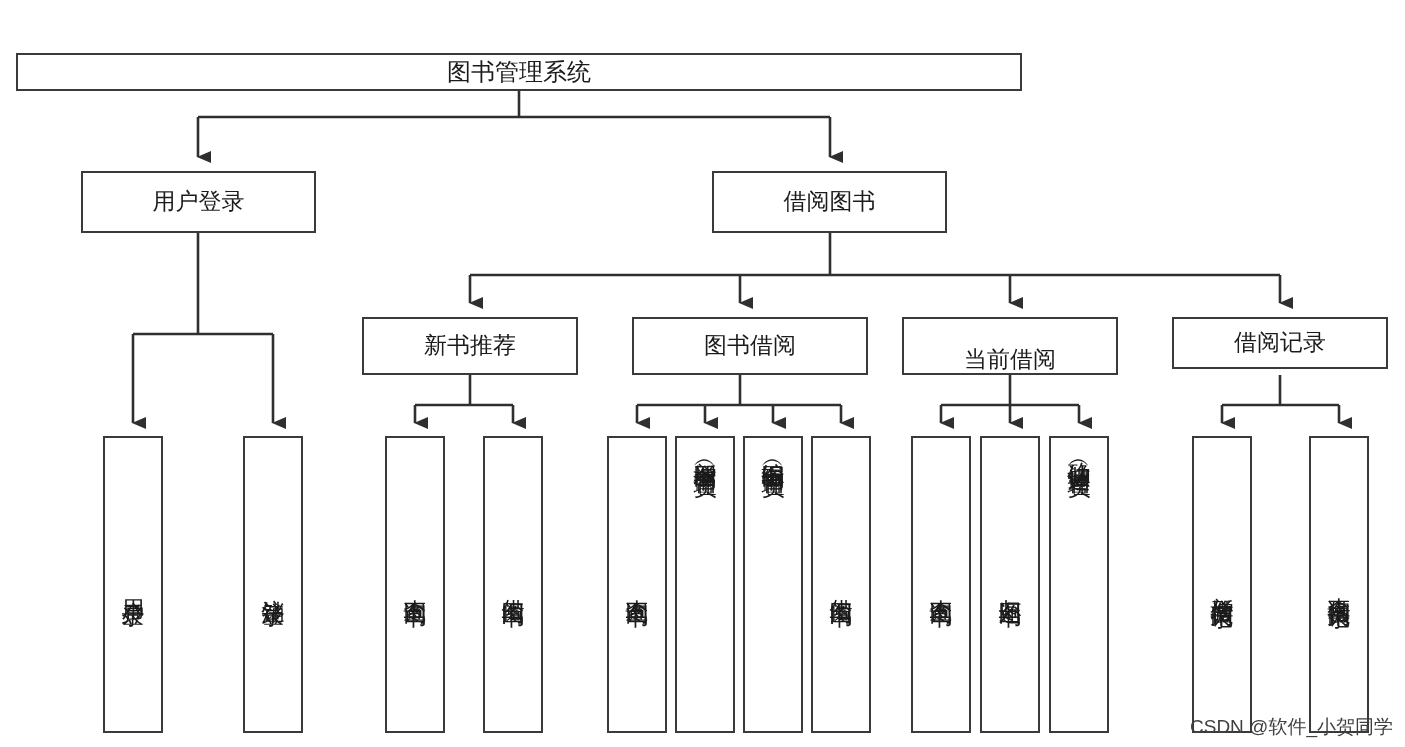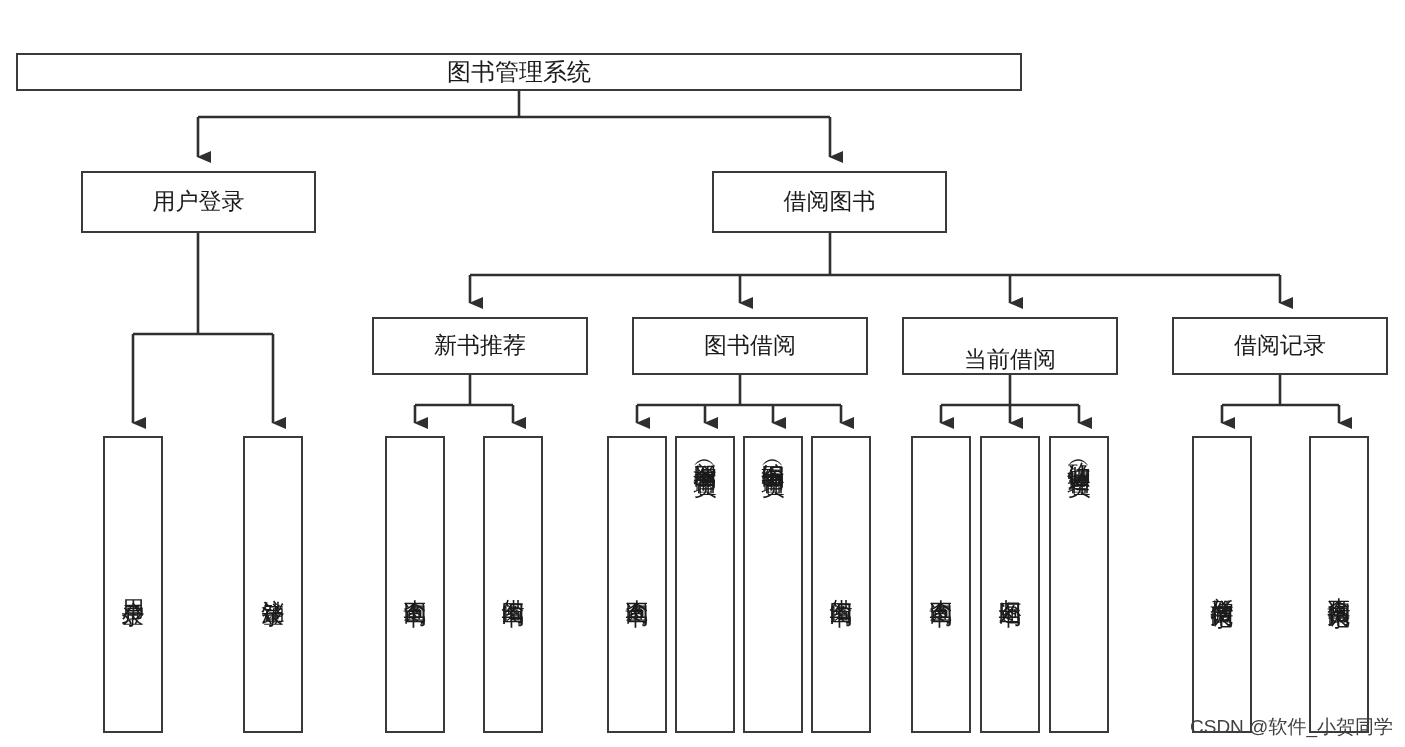--- a/index.html
+++ b/index.html
@@ -139,33 +139,33 @@
   </div>
 
   <div class="node horiz" style="left:81px; top:171px; width:235px; height:62px;">
     <span class="node-label">用户登录</span>
   </div>
 
   <div class="node horiz" style="left:712px; top:171px; width:235px; height:62px;">
     <span class="node-label">借阅图书</span>
   </div>
 
-  <div class="node horiz" style="left:362px; top:317px; width:216px; height:58px;margin-left:10px;">
+  <div class="node horiz" style="left:362px; top:317px; width:216px; height:58px;">
     <span class="node-label">新书推荐</span>
   </div>
 
   <div class="node horiz" style="left:632px; top:317px; width:236px; height:58px;">
     <span class="node-label">图书借阅</span>
   </div>
 
   <div class="node horiz" style="left:902px; top:317px; width:216px; height:58px;align-items:flex-end;">
     <span class="node-label">当前借阅</span>
   </div>
 
-  <div class="node horiz" style="left:1172px; top:317px; width:216px; height:58px;">
+  <div class="node horiz" style="left:1172px; top:317px; width:216px; height:52px;">
     <span class="node-label">借阅记录</span>
   </div>
 
   <div class="node vert centered" style="left:103px; top:436px; width:60px; height:297px;">
     <span class="node-label">用户登录</span>
   </div>
 
   <div class="node vert centered" style="left:243px; top:436px; width:60px; height:297px;">
     <span class="node-label">注销登录</span>
   </div>

